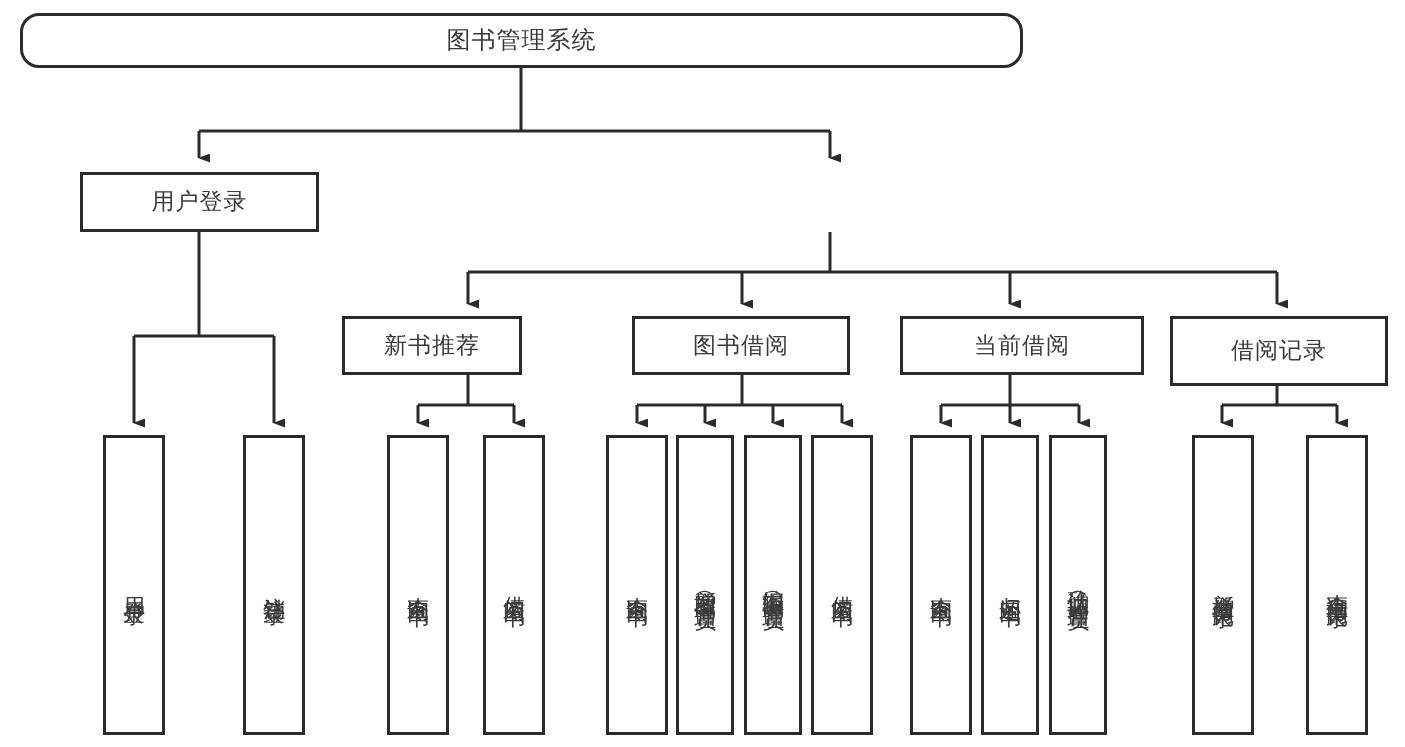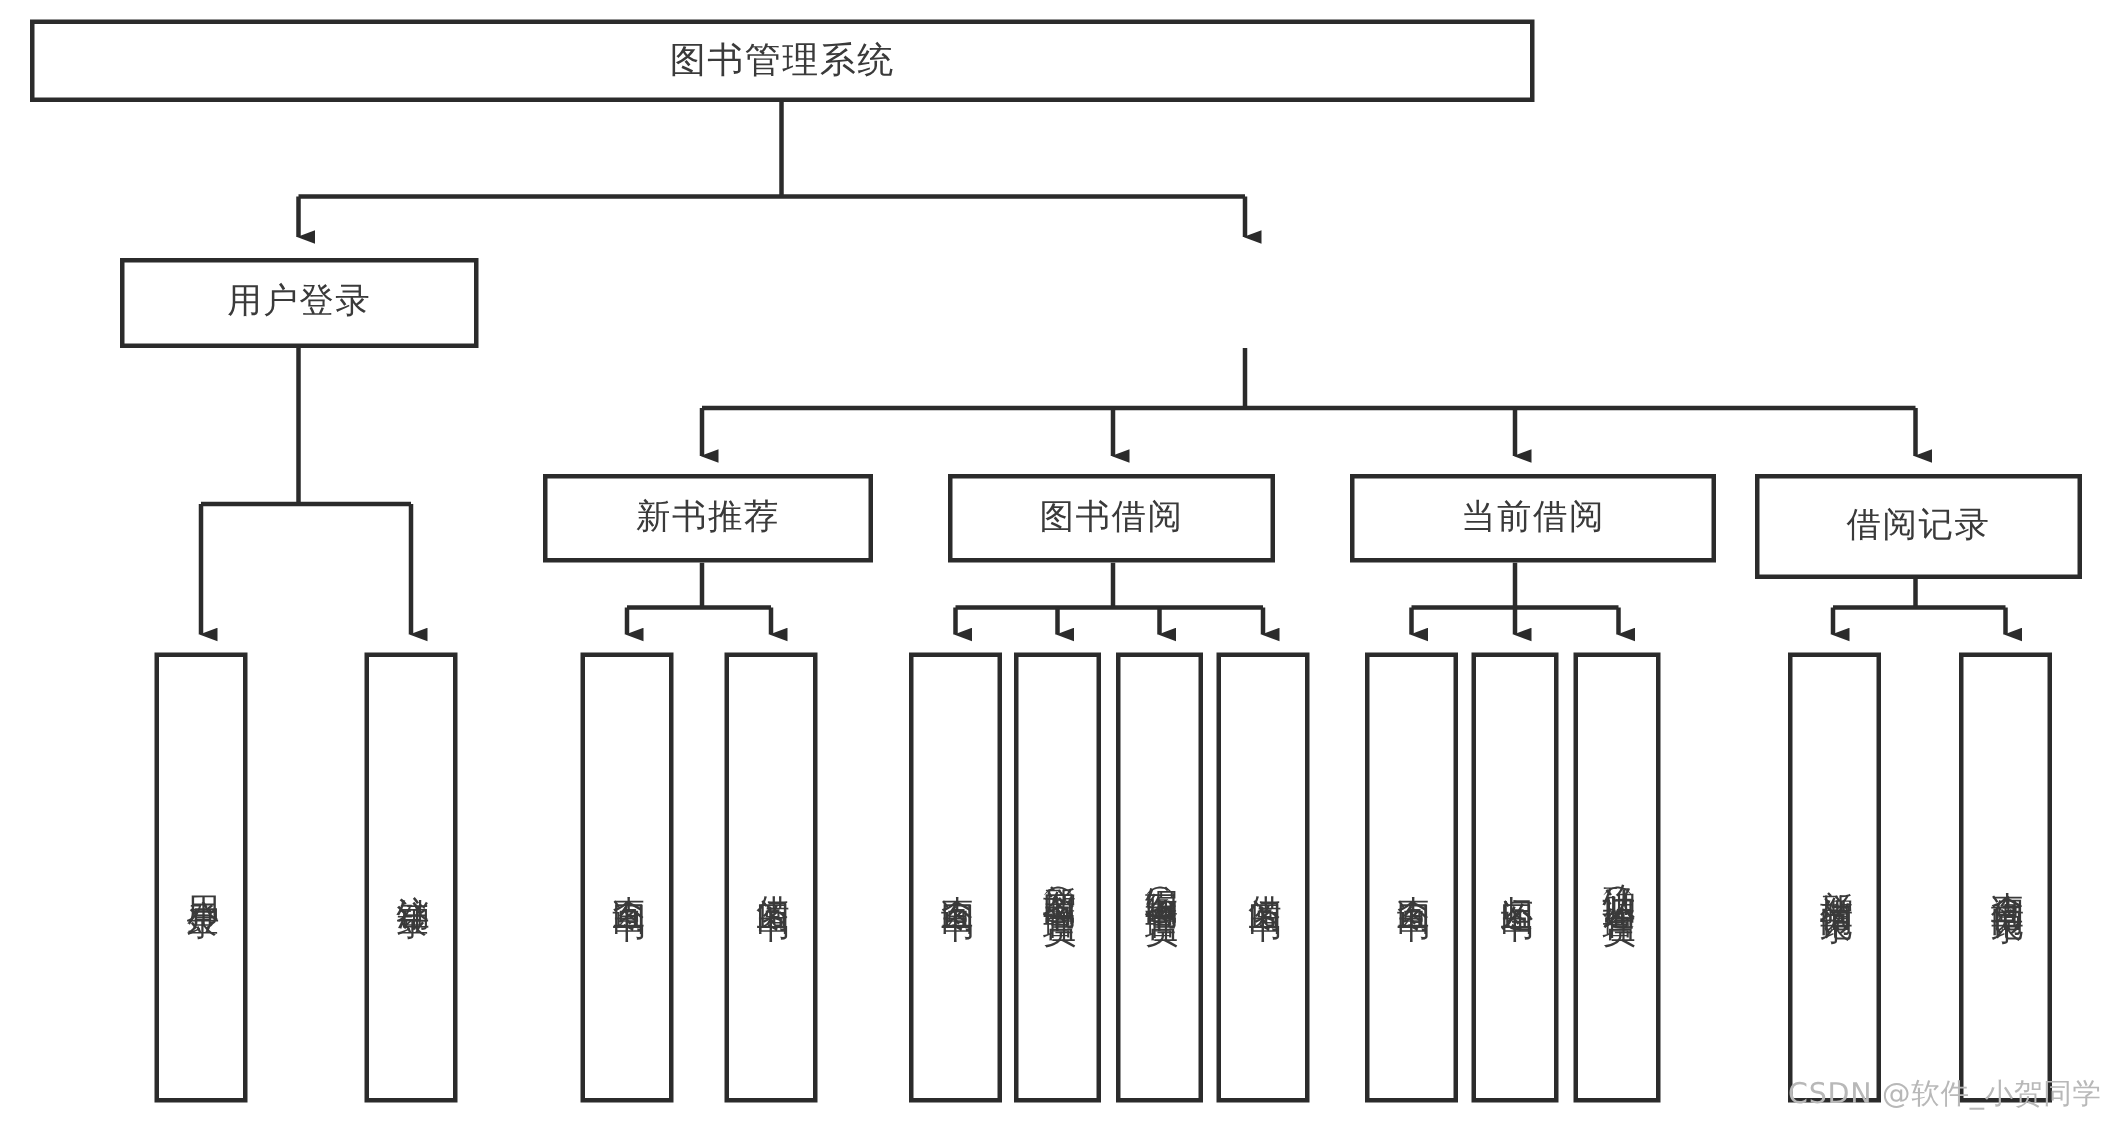--- a/index.html
+++ b/index.html
@@ -122,30 +122,30 @@
     </g>
 
     <g>
       <path d="M 1277,375 L 1277,405" stroke="#2b2b2b" stroke-width="3" fill="none"></path>
       <path d="M 1222,405 L 1337,405" stroke="#2b2b2b" stroke-width="3" fill="none"></path>
       <path d="M 1222,405 L 1222,423" stroke="#2b2b2b" stroke-width="3" fill="none" marker-end="url(#arrowhead)"></path>
       <path d="M 1337,405 L 1337,423" stroke="#2b2b2b" stroke-width="3" fill="none" marker-end="url(#arrowhead)"></path>
     </g>
   </svg>
 
-  <div class="node horiz root" style="left:20px; top:13px; width:1003px; height:55px;">
+  <div class="node horiz root" style="left:20px; top:13px; width:1003px; height:55px;border-radius:19px;">
     <span>图书管理系统</span>
   </div>
 
   <div class="node horiz" style="left:80px; top:172px; width:239px; height:60px;">
     <span>用户登录</span>
   </div>
 
 
-  <div class="node horiz" style="left:362px; top:316px; width:220px; height:59px;">
+  <div class="node horiz" style="left:342px; top:316px; width:180px; height:59px;">
     <span>新书推荐</span>
   </div>
 
   <div class="node horiz" style="left:632px; top:316px; width:218px; height:59px;">
     <span>图书借阅</span>
   </div>
 
   <div class="node horiz" style="left:900px; top:316px; width:244px; height:59px;">
     <span>当前借阅</span>
   </div>
@@ -199,15 +199,14 @@
   </div>
 
   <div class="node vert" style="left:1192px; top:435px; width:62px; height:300px;">
     <span>新增借阅记录</span>
   </div>
 
   <div class="node vert" style="left:1306px; top:435px; width:62px; height:300px;">
     <span>查询借阅记录</span>
   </div>
 
-  <div class="watermark" style="left:1192px; top:716px;">CSDN @软件_小贺同学</div>
 
 </div>
 
 </body></html>

